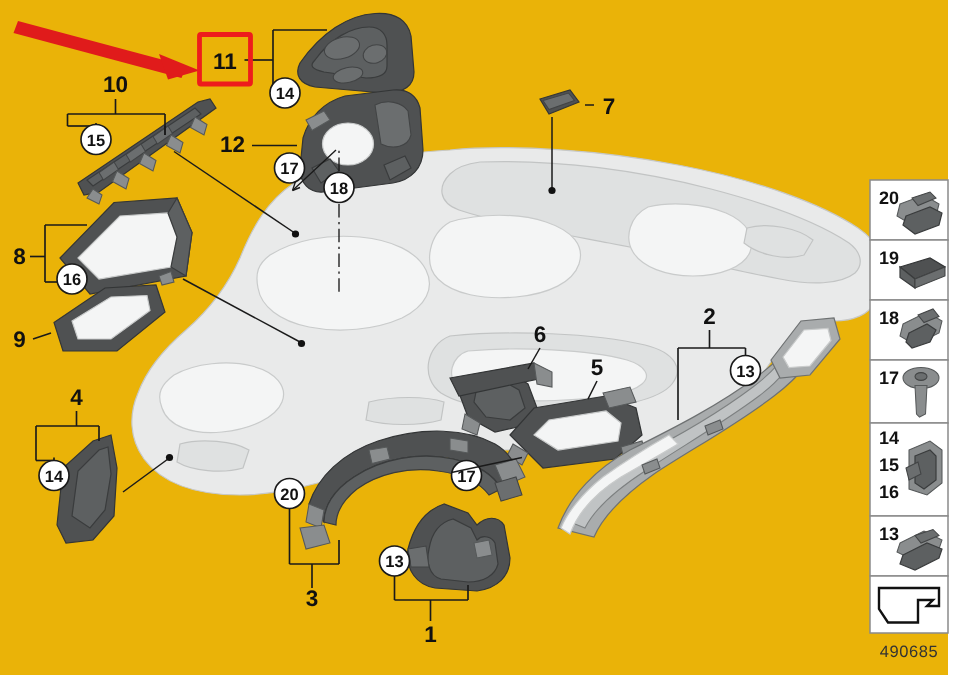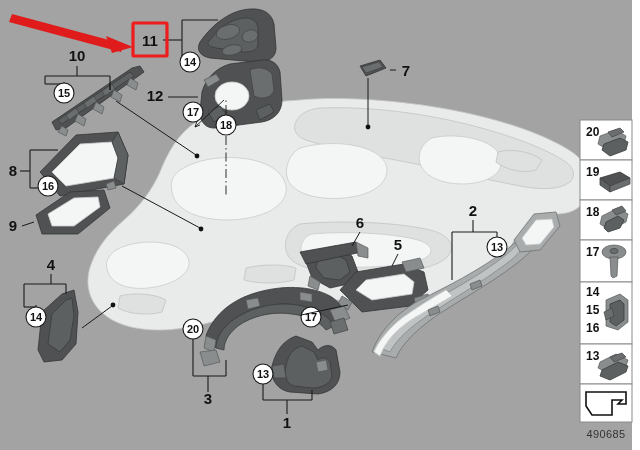--- a/index.html
+++ b/index.html
@@ -1,18 +1,18 @@
 <!DOCTYPE html>
 <html><head>
 <meta charset="utf-8">
 <style>
   html,body{margin:0;padding:0;background:#fff;}
   body{width:640px;height:450px;overflow:hidden;
        font-family:"Liberation Sans",sans-serif;color:#000;}
-  #stage{position:relative;width:632px;height:450px;background:#a3a3a3;}
+  #stage{position:relative;width:632px;height:450px;background:#eab308;}
   svg#diagram{position:absolute;left:0;top:0;width:640px;height:450px;}
   .num{font-family:"Liberation Sans",sans-serif;font-weight:bold;font-size:15px;fill:#111;}
   .num-sm{font-family:"Liberation Sans",sans-serif;font-weight:bold;font-size:11px;fill:#111;}
   .legnum{font-family:"Liberation Sans",sans-serif;font-weight:bold;font-size:12px;fill:#111;}
   .docnum{font-family:"Liberation Sans",sans-serif;font-size:11px;fill:#333;letter-spacing:.4px;}
   .lead{stroke:#1a1a1a;stroke-width:1;fill:none;}
   .leadthin{stroke:#1a1a1a;stroke-width:0.9;fill:none;}
   .bracket{stroke:#1a1a1a;stroke-width:1.1;fill:none;}
   .circ{stroke:#1a1a1a;stroke-width:1.1;fill:#ffffff;}
   .dashdot{stroke:#1a1a1a;stroke-width:0.9;fill:none;stroke-dasharray:9 3 1.5 3;}

